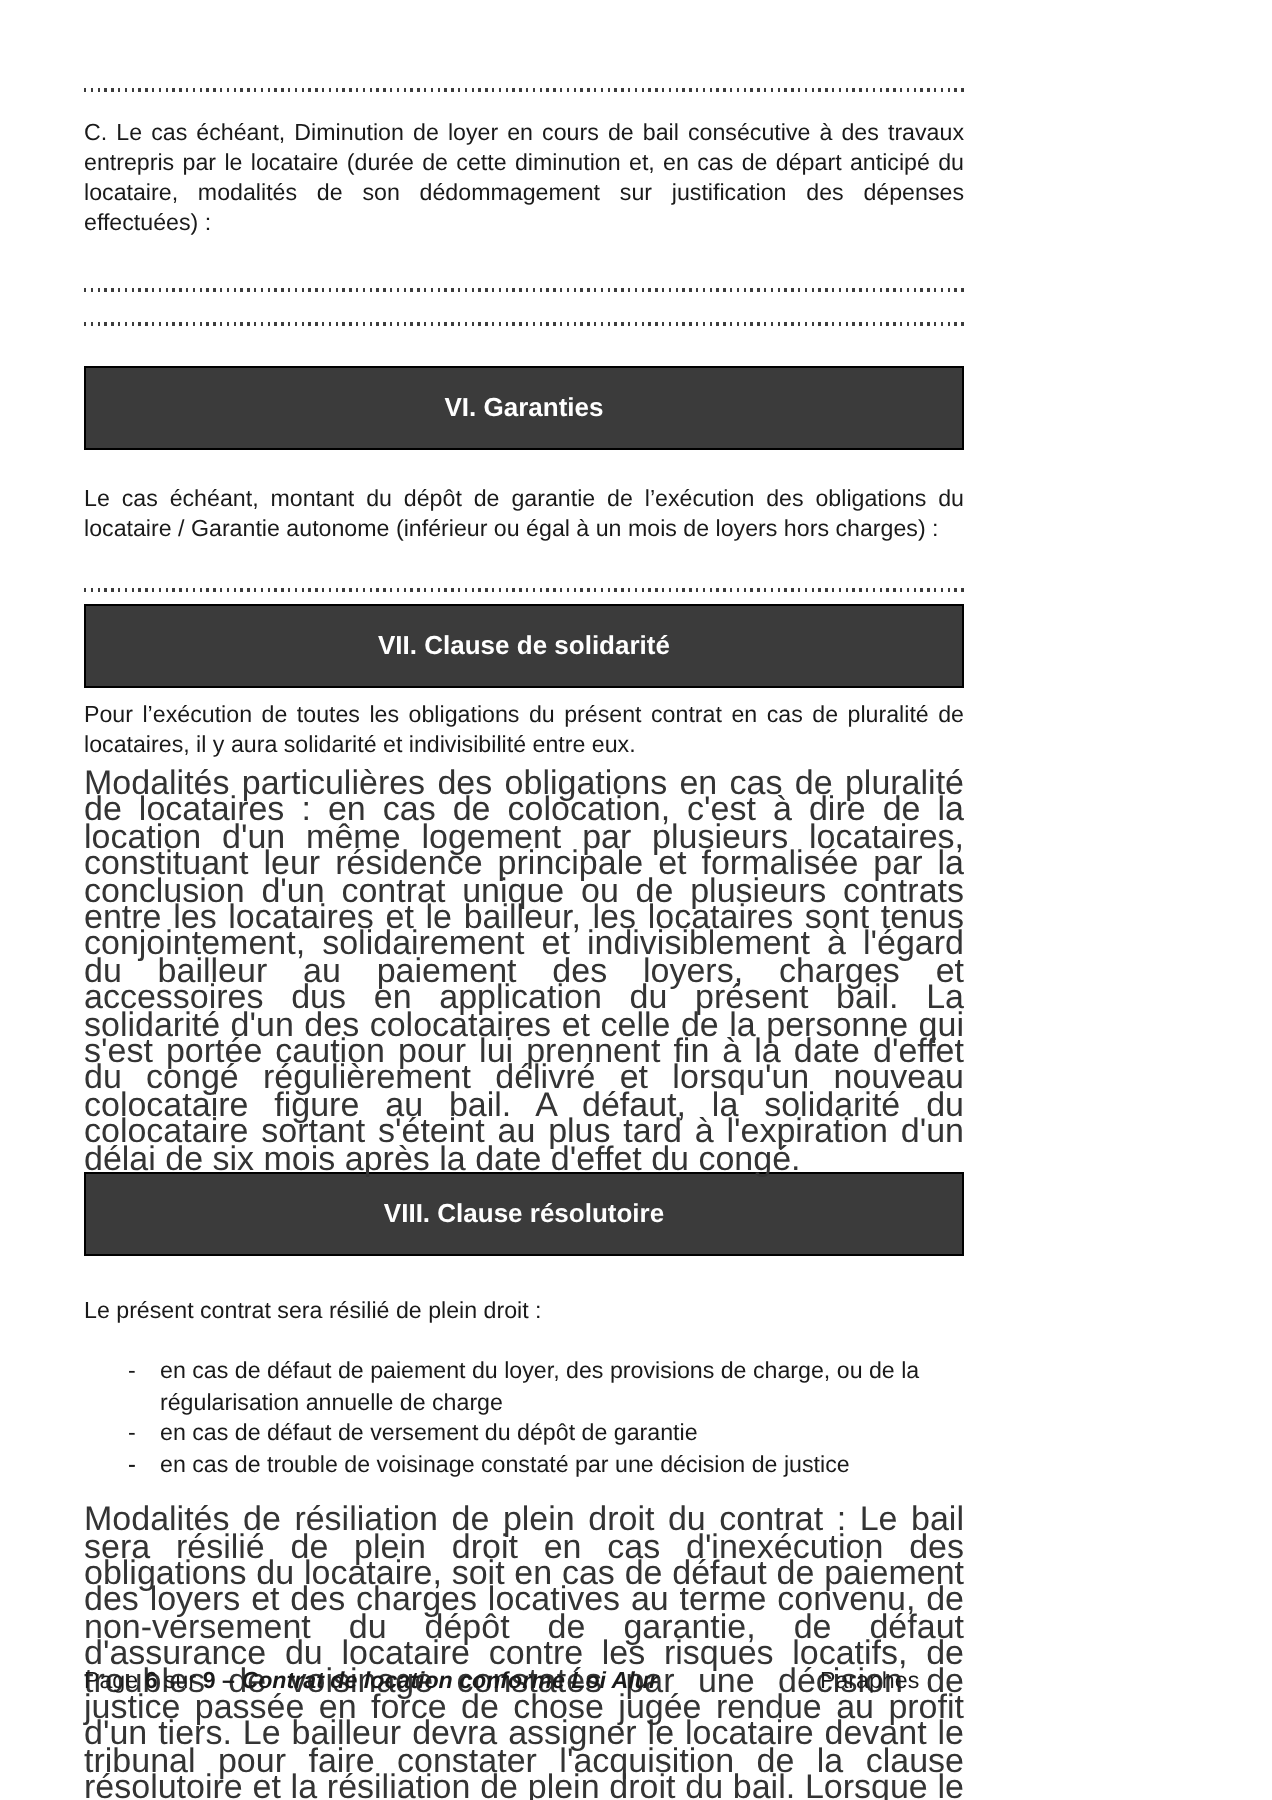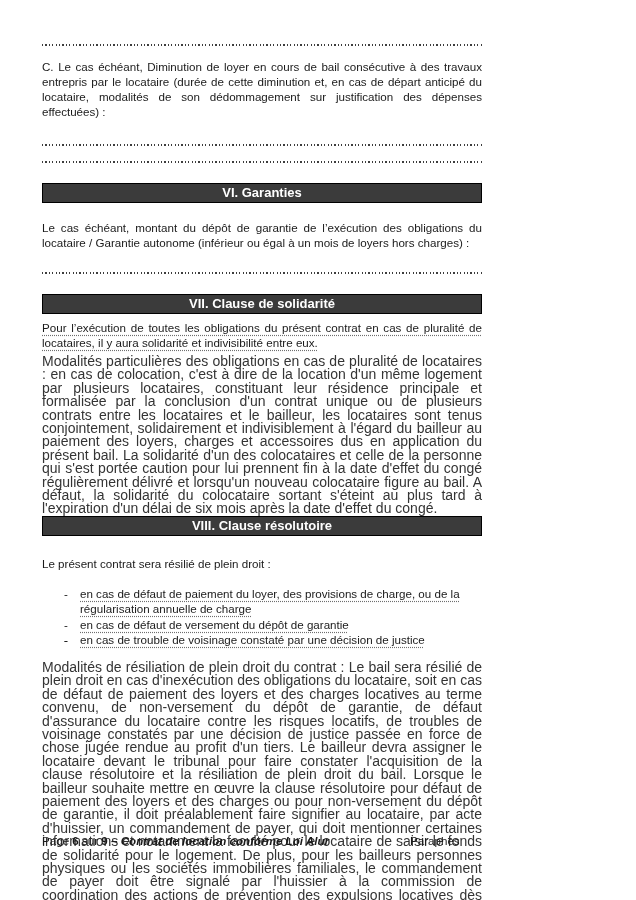--- a/index.html
+++ b/index.html
@@ -36,48 +36,47 @@
   .para {
     margin: 0;
     text-align: justify;
   }
   .zoneA {
     font-size: 11.6px;
     line-height: 15px;
     color: #1a1a1a;
   }
   .zoneB {
-    font-size: 14px;
+    font-size: 17px;
     line-height: 13.4px;
     color: #343434;
   }
   .mt-parC   { margin-top: 13px; }
   .mt-parVI  { margin-top: 17px; }
   .mt-leadVII{ margin-top: 6px; }
   .mt-bodyVII{ margin-top: 5px; }
   .mt-leadVIII{ margin-top: 20px; }
   .mt-bodyVIII{ margin-top: 13px; }
 
   .section-bar {
     margin: 0;
     border: 1px solid #000000;
     background: #3b3b3b;
     color: #ffffff;
     text-align: center;
     font-weight: bold;
     font-size: 13px;
     line-height: 16px;
-    padding: 1px 0;
+    padding: 12px 0;
   }
   .mt-barVI   { margin-top: 20px; }
-  .mt-barVII  { margin-top: 20px; }
+  .mt-barVII  { margin-top: 6px; }
   .mt-barVIII { }
 
   .dotted-underline {
-    text-decoration: underline;
     text-decoration-style: dotted;
     text-decoration-color: #6e6e6e;
     text-underline-offset: 3px;
   }
 
   .bullets {
     list-style: none;
     margin: 15px 0 0 0;
     padding: 0;
   }

